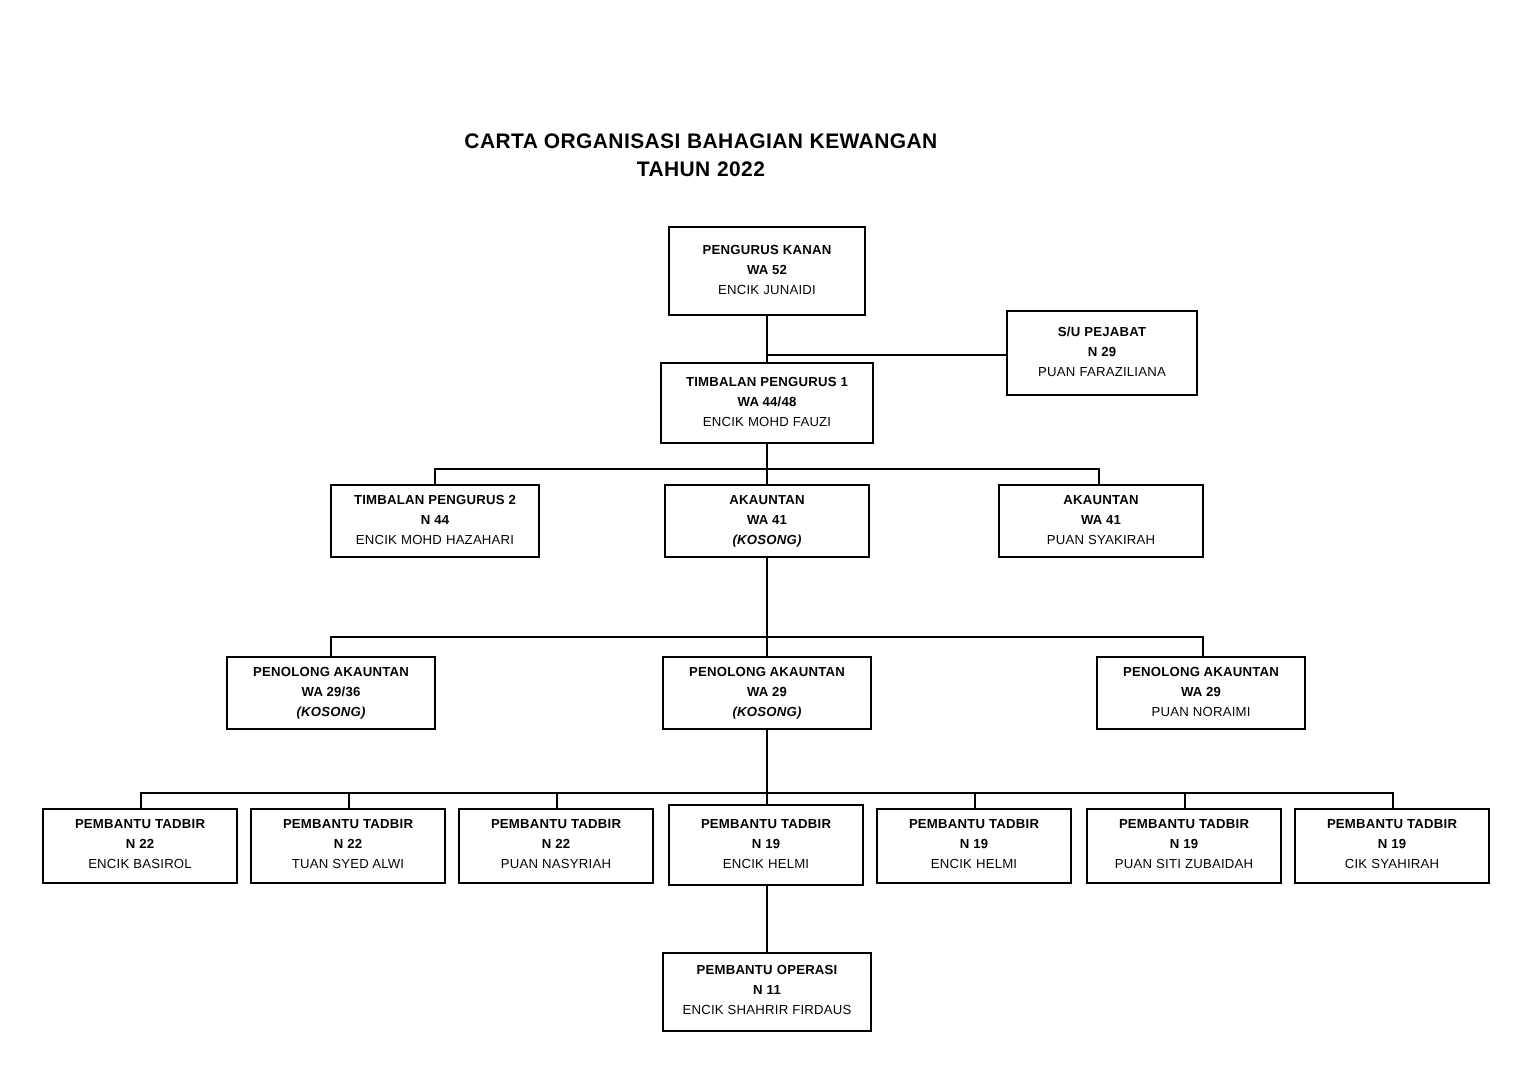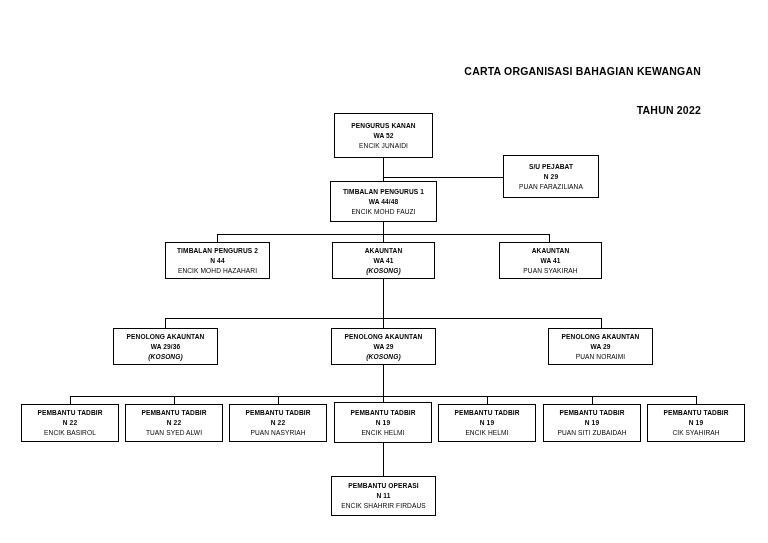--- a/index.html
+++ b/index.html
@@ -16,29 +16,28 @@
     width: 768px;
     height: 543px;
     background: #ffffff;
     overflow: hidden;
   }
   .chart-title {
     position: absolute;
     left: 0;
     top: 64px;
     width: 701px;
-    text-align: right;
+    text-align: center;
     font-size: 10.5px;
     font-weight: bold;
     letter-spacing: 0.2px;
     line-height: 14px;
   }
   .chart-title .line2 {
     display: block;
-    margin-top: 25px;
   }
   .node {
     position: absolute;
     box-sizing: border-box;
     border: 1.3px solid #000000;
     background: #ffffff;
     display: flex;
     flex-direction: column;
     align-items: center;
     justify-content: center;

